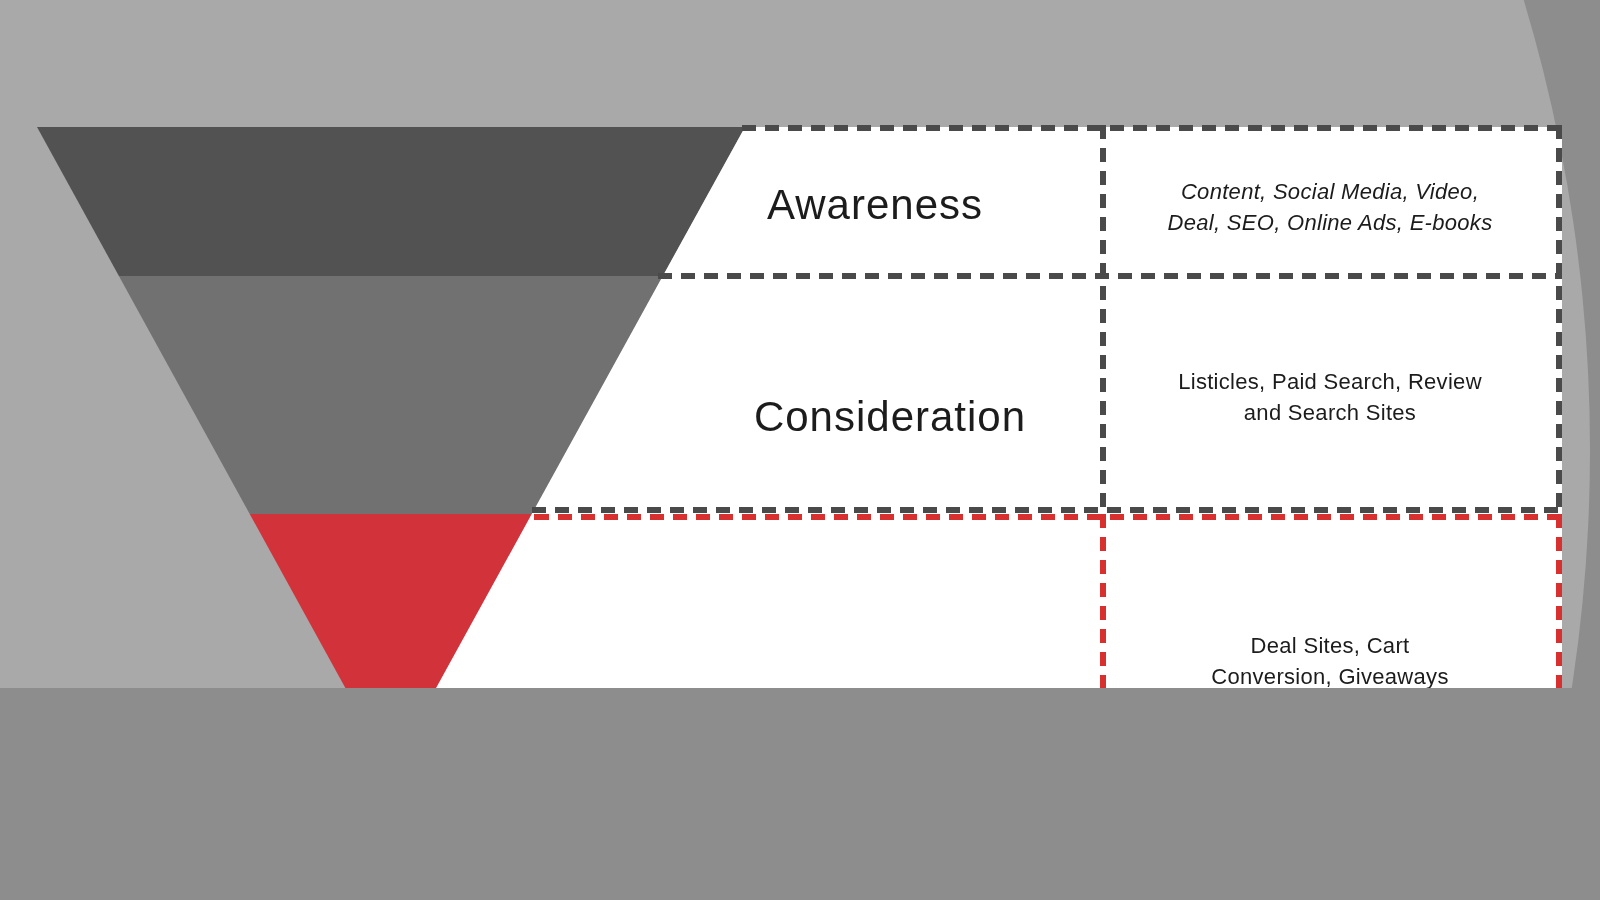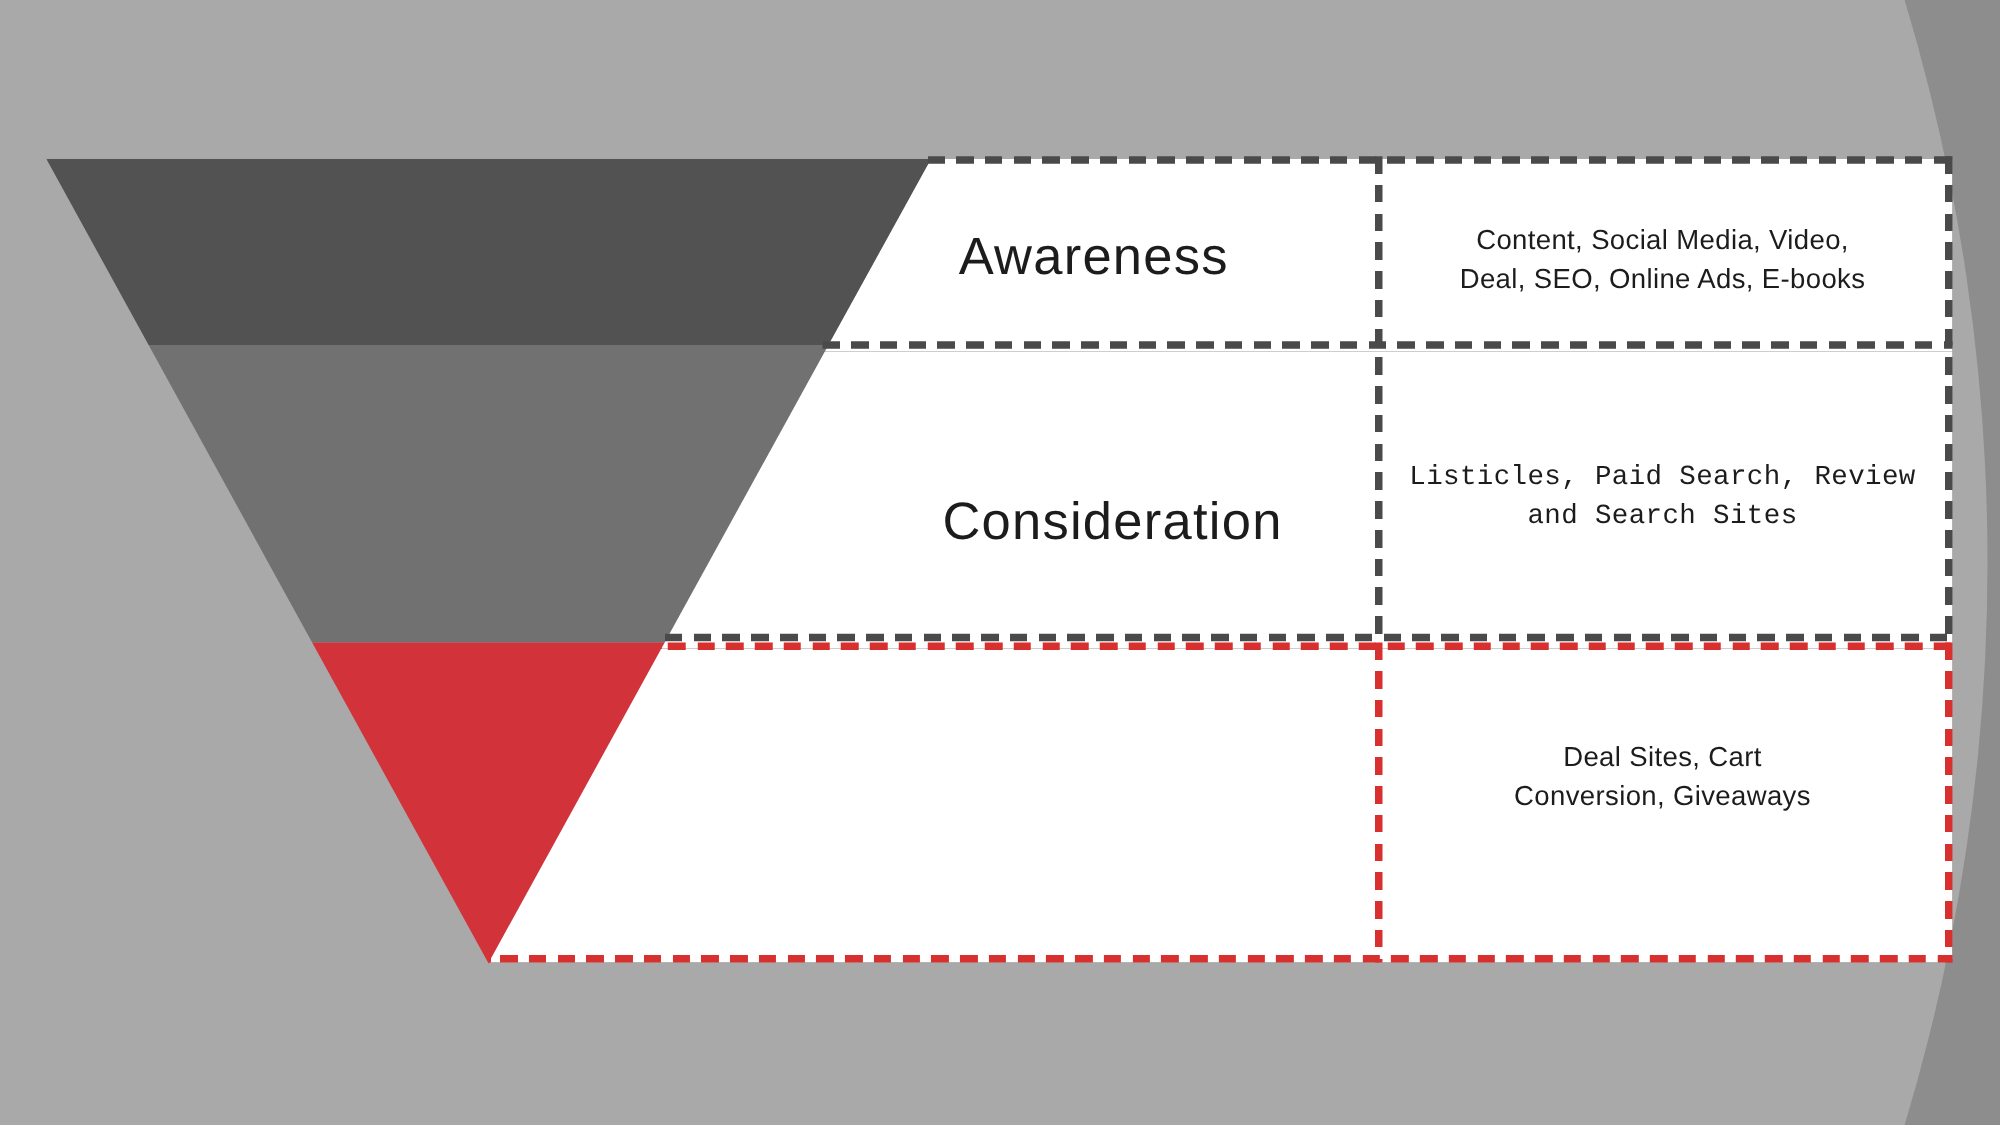--- a/index.html
+++ b/index.html
@@ -1,17 +1,17 @@
 <!DOCTYPE html>
 <html style="--bg_base: #a9a9a9; --bg_band: #8d8d8d; --funnel_dark: #525252; --funnel_mid: #717171; --funnel_red: #d2333a; --dash_gray: #4a4a4a; --dash_red: #d8302f; --panel_white: #ffffff; --text_color: #1c1c1c;"><head>
 <meta charset="utf-8">
 <style>
   html,body{margin:0;padding:0;}
   body{font-family:"Liberation Sans","DejaVu Sans",sans-serif;background:#8d8d8d;}
-  #stage{position:relative;width:1600px;height:900px;overflow:hidden;background:var(--bg_band,#8d8d8d);}
+  #stage{position:relative;width:1600px;height:688px;overflow:hidden;background:var(--bg_band,#8d8d8d);}
 
   
   .bg-circle{position:absolute;left:-1530px;top:-1110px;width:3120px;height:3120px;
              border-radius:50%;background:var(--bg_base,#a9a9a9);}
 
   
   .funnel{position:absolute;left:37px;top:127px;width:708px;height:644px;
           clip-path:polygon(0 0,100% 0,50% 100%);}
   .funnel .seg{width:100%;}
   .seg-awareness{height:149px;background:var(--funnel_dark,#525252);}
@@ -47,23 +47,23 @@
 
   
   .stage-label{position:absolute;width:400px;text-align:center;font-size:42px;line-height:50px;
                letter-spacing:1px;font-weight:500;color:var(--text_color,#1c1c1c);}
   .label-awareness{left:675px;top:180px;}
   .label-consideration{left:690px;top:392px;}
   .label-conversion{left:683px;top:619px;}
 
   .channels{position:absolute;left:1110px;width:440px;text-align:center;font-size:22px;
             line-height:31px;letter-spacing:0.3px;color:var(--text_color,#1c1c1c);}
-  .channels-awareness{top:176px;}
-  .channels-consideration{top:366px;font-family:Liberation Mono, monospace;}
-  .channels-conversion{top:590px;}
+  .channels-awareness{top:176px;font-style:italic;}
+  .channels-consideration{top:366px;}
+  .channels-conversion{top:630px;}
 </style>
 </head>
 <body>
 
 <div id="stage">
 
   <div class="bg-circle"></div>
 
   <div class="funnel">
     <div class="seg seg-awareness"></div>

